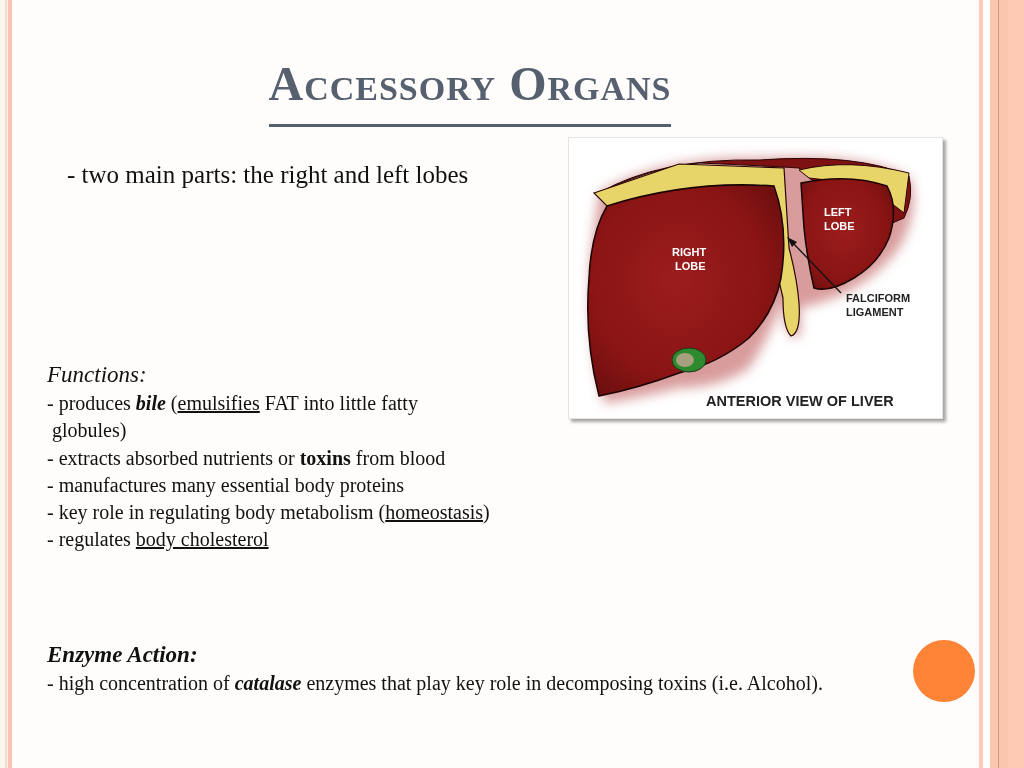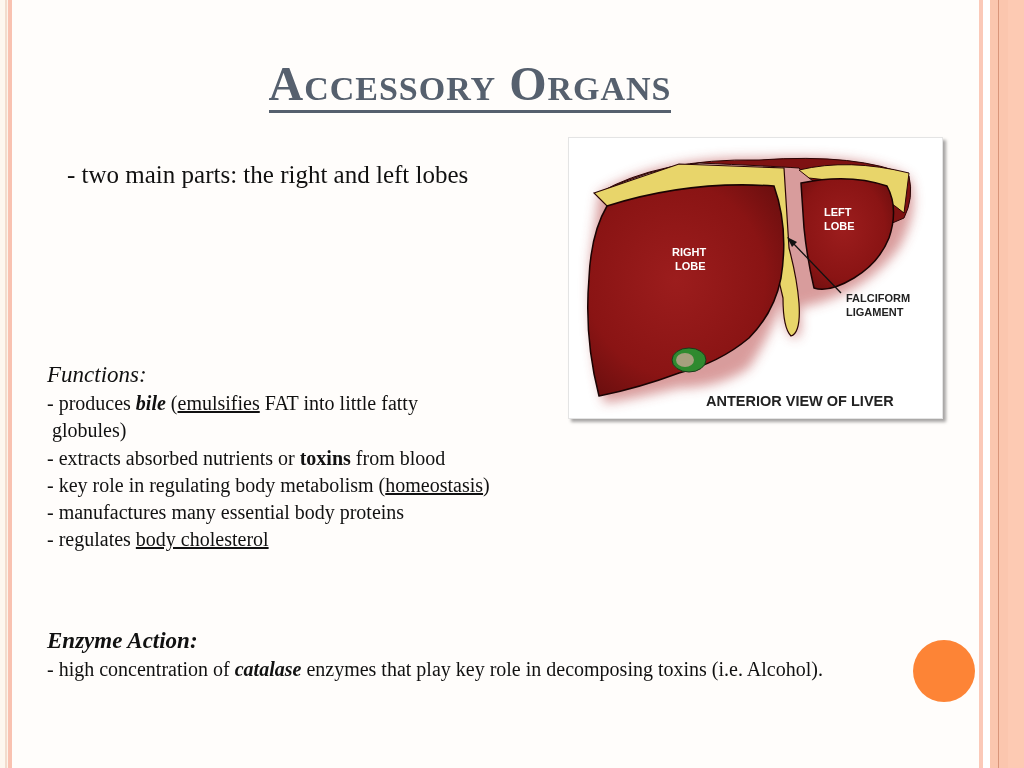--- a/index.html
+++ b/index.html
@@ -23,21 +23,21 @@
   .r4 { left:998px; width:1px; background:#d9957a; }
   .r5 { left:999px; width:9px; background:#fbc6ae; }
   .r6 { left:1008px; width:16px; background:#fdcab3; }
 
   .title {
     position:absolute; left:0; width:940px; top:55px; text-align:center;
     font-family:"DejaVu Serif", "Liberation Serif", serif;
     font-variant:small-caps; font-weight:bold;
     font-size:48px; letter-spacing:1px; color:#56606e;
   }
-  .title span { border-bottom:3px solid #56606e; padding-bottom:0px; font-family:"Liberation Serif", serif; }
+  .title span { border-bottom:3px solid #56606e; padding-bottom:14px; font-family:"Liberation Serif", serif; }
 
   .intro {
     position:absolute; left:67px; top:158px; width:480px;
     font-family:"Liberation Serif", serif; font-size:25px; line-height:34.5px;
   }
   .intro .head { font-weight:bold; }
   .intro .head .num { display:inline-block; width:50px; }
 
   .figure {
     position:absolute; left:568px; top:137px; width:373px; height:280px;
@@ -49,21 +49,21 @@
   .functions {
     position:absolute; left:47px; top:360px; width:800px;
     font-family:"Liberation Serif", serif; font-size:20px; line-height:27.3px;
   }
   .functions .fh { font-weight:normal; font-style:italic; font-size:23px; line-height:30px; }
   .u { text-decoration:underline; }
   .bi { font-weight:bold; font-style:italic; }
   .b { font-weight:bold; }
 
   .enzyme {
-    position:absolute; left:47px; top:626px; width:830px;
+    position:absolute; left:47px; top:640px; width:830px;
     font-family:"Liberation Serif", serif; font-size:20px; line-height:27.5px;
   }
   .enzyme .eh { font-weight:bold; font-style:italic; font-size:23px; line-height:30px; }
 
   .dot {
     position:absolute; left:913px; top:640px; width:62px; height:62px;
     border-radius:50%; background:#fd8436;
   }
 </style>
 </head>
@@ -130,22 +130,22 @@
     </g>
     <text x="137" y="268" font-family="Liberation Sans, sans-serif" font-weight="bold" font-size="14.5" fill="#222"><tspan>ANTERIOR VIEW OF LIVER</tspan></text>
   </svg>
 </div>
 
 <div class="functions">
   <div class="fh">Functions:</div>
   <div><span>- produces </span><span class="bi">bile</span><span> (</span><span class="u">emulsifies</span><span> FAT into little fatty</span></div>
   <div>&nbsp;<span>globules)</span></div>
   <div><span>- extracts absorbed nutrients or </span><span class="b">toxins</span><span> from blood</span></div>
+  <div>- manufactures many essential body proteins</div>
   <div><span>- key role in regulating body metabolism (</span><span class="u">homeostasis</span><span>)</span></div>
-  <div>- manufactures many essential body proteins</div>
   <div><span>- regulates </span><span class="u">body cholesterol</span></div>
 </div>
 
 <div class="enzyme">
   <div class="eh">Enzyme Action:</div>
   <div><span>- high concentration of </span><span class="bi">catalase</span><span> enzymes that play key role in decomposing toxins (i.e. Alcohol).</span></div>
 </div>
 
 <div class="dot"></div>
 

